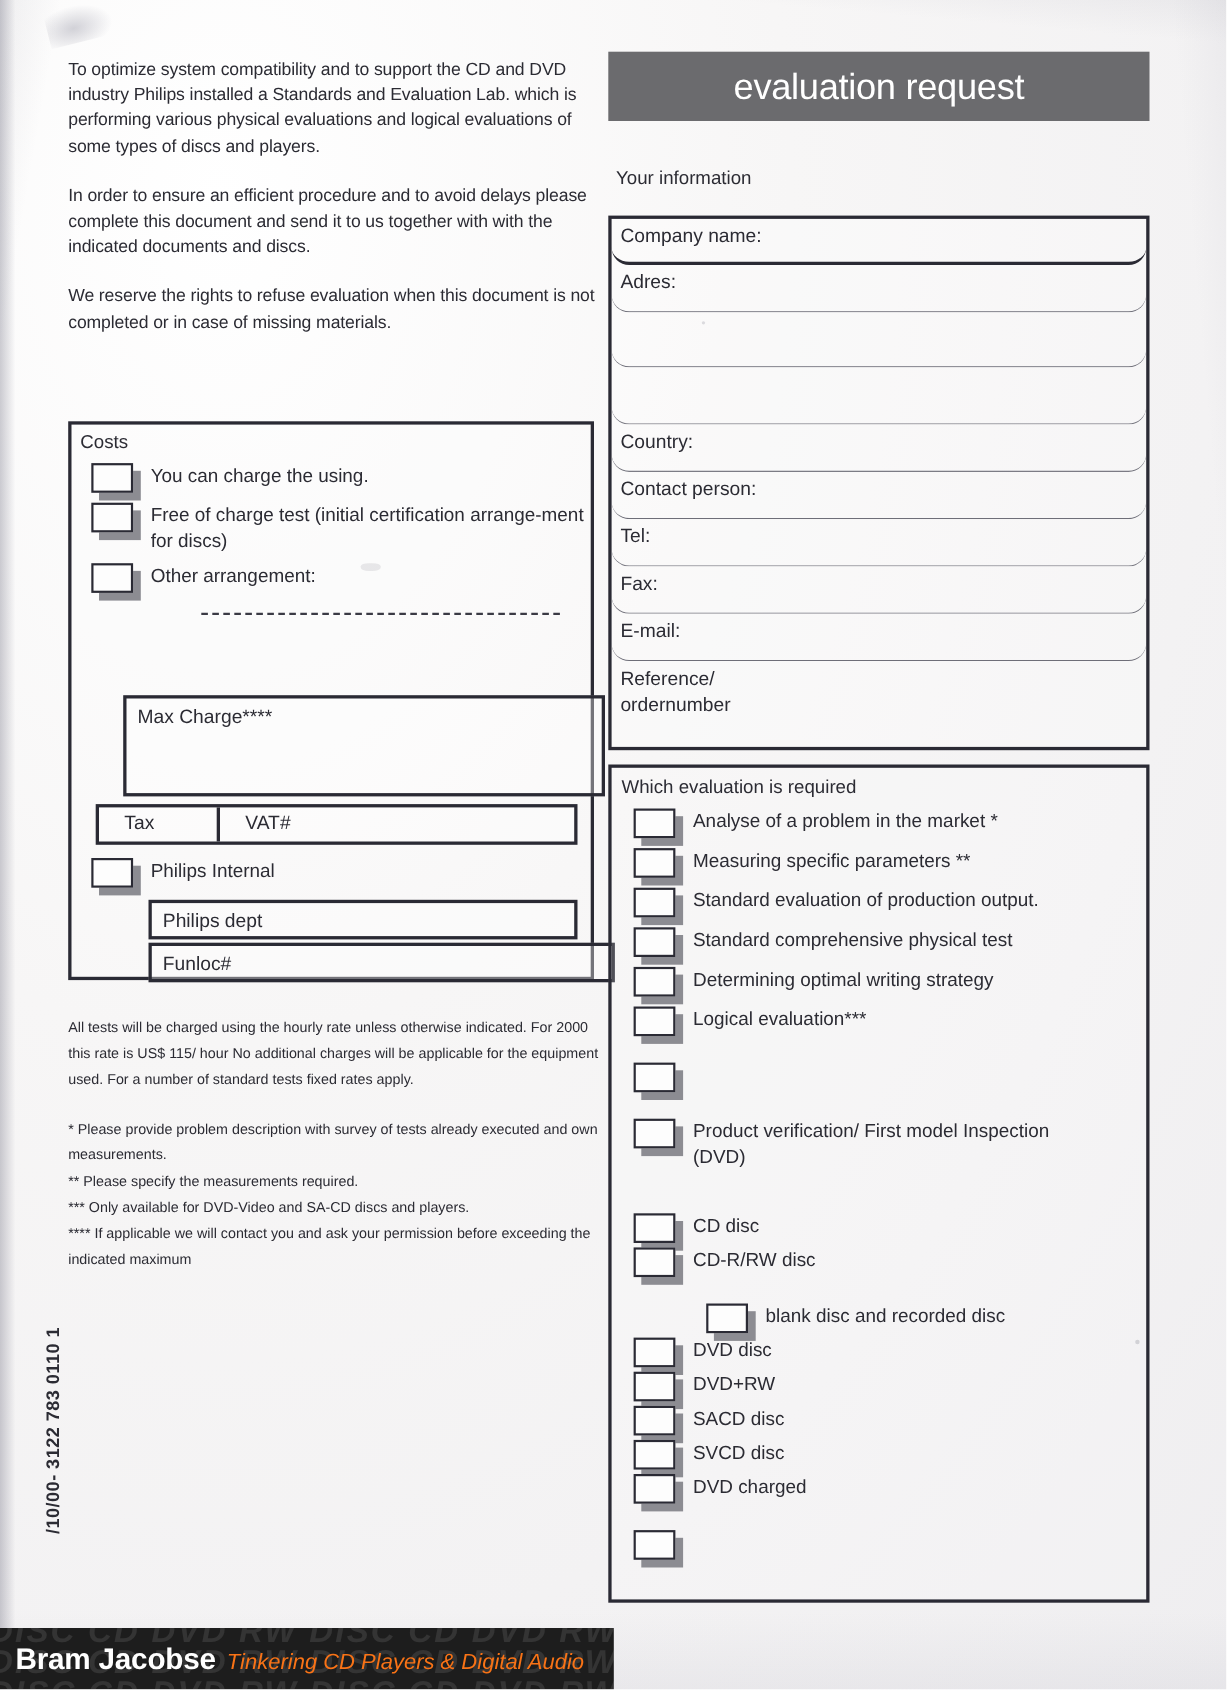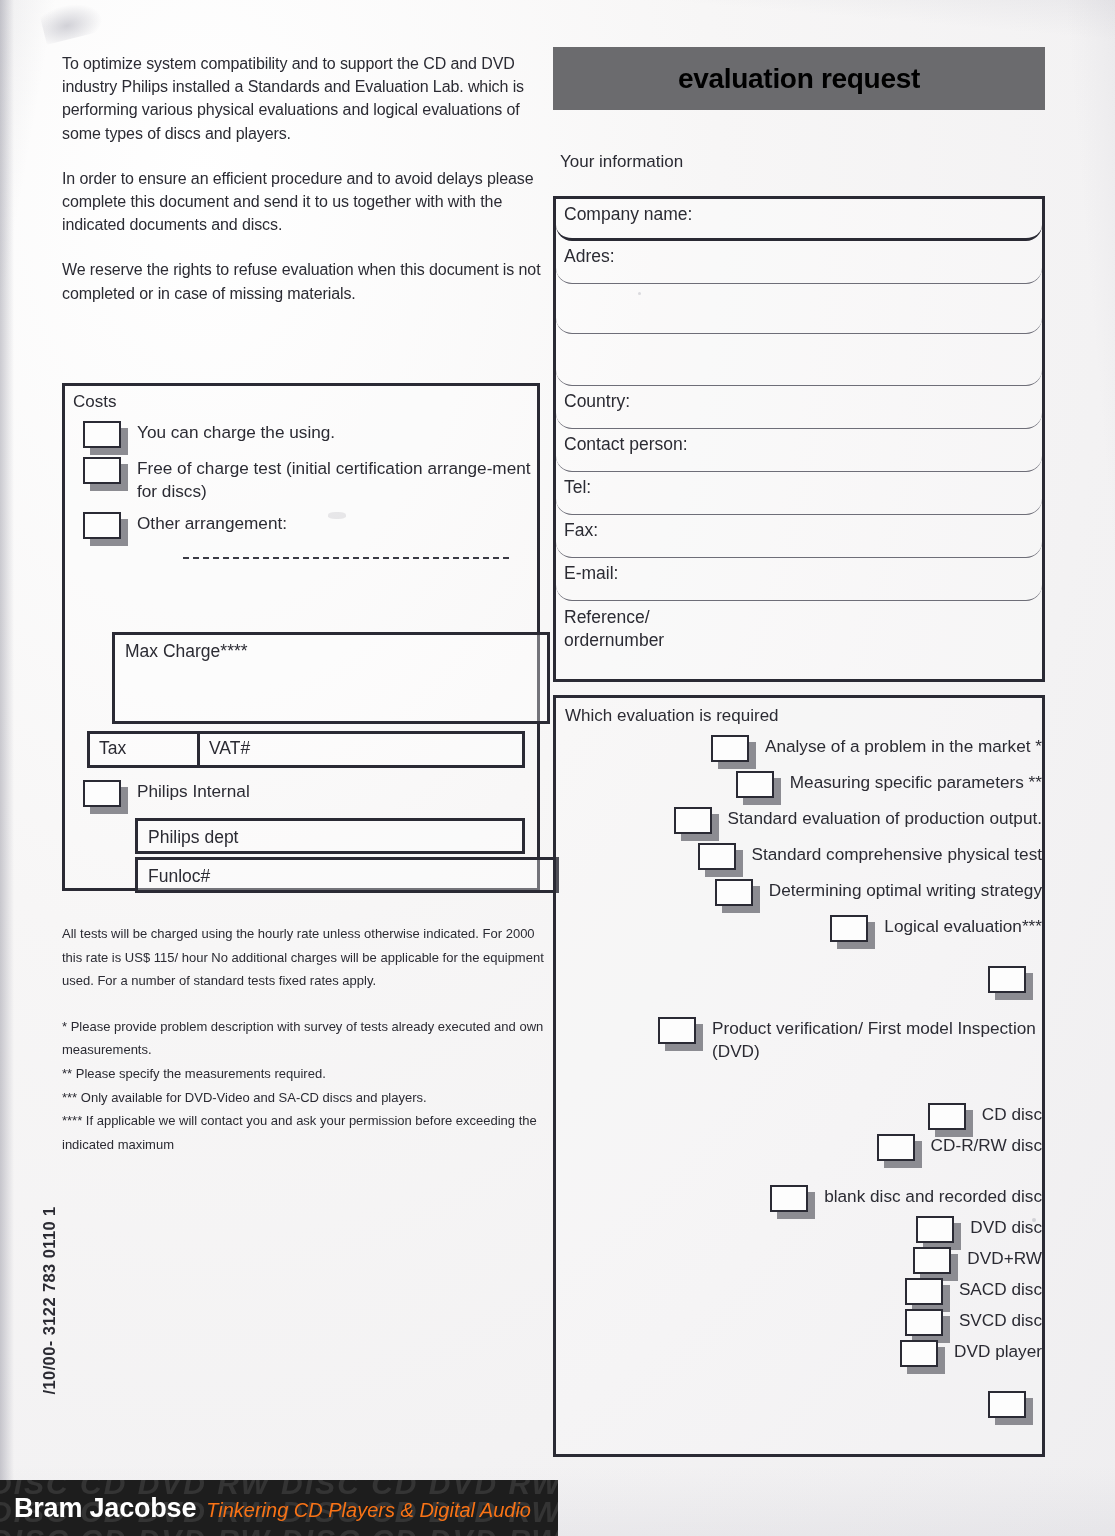--- a/index.html
+++ b/index.html
@@ -132,21 +132,21 @@
     position: absolute;
     left: 22px; top: 345px;
     width: 438px; height: 37px;
     display: flex;
     box-sizing: border-box;
     border: 3px solid #2a2a34;
     background: rgba(255,255,255,0.35);
   }
   #taxrow .cell {
     font-size: 17.5px;
-    padding: 4px 0 0 9px;
+    padding: 4px 0 0 23px;
     box-sizing: border-box;
   }
   #taxrow .cell.tax { width: 110px; border-right: 3px solid #2a2a34; }
   #taxrow .cell.vat { flex: 1; }
   #philips-internal-row {
     position: absolute;
     left: 18px;
     top: 392px;
   }
   #philips-dept {
@@ -194,23 +194,23 @@
     left: 553px;
     top: 47px;
     width: 492px;
     height: 63px;
     background: #6b6b6e;
     display: flex;
     align-items: center;
     justify-content: center;
   }
   #banner-title {
-    color: #000000;
-    font-size: 28px;
-    font-weight: bold;
+    color: #ffffff;
+    font-size: 33px;
+    font-weight: normal;
     letter-spacing: -0.3px;
   }
   #your-info-label {
     position: absolute;
     left: 560px;
     top: 152px;
     font-size: 17px;
   }
   #info-table {
     position: absolute;
@@ -236,21 +236,21 @@
     position: absolute;
     left: 553px;
     top: 695px;
     width: 492px;
     height: 762px;
     border: 3px solid #2a2a34;
     box-sizing: border-box;
     background: rgba(255,255,255,0.18);
   }
   #eval-box .box-legend { margin: 8px 0 0 9px; }
-  #eval-box .chk-row { margin-left: 20px; justify-content: flex-end; }
+  #eval-box .chk-row { margin-left: 20px; }
   #eval-box .chk-row.indent { margin-left: 86px; }
   #eval-box .chk-row.gap-top { margin-top: 22px; }
   #eval-box .chk-row.gap-top-lg { margin-top: 38px; }
   #eval-box .chk-row.tight { margin-top: 2px; }
 
   
   #wm {
     position: absolute;
     left: 0;
     bottom: 0;
@@ -453,21 +453,21 @@
     <div class="chk-row tight">
       <span class="chk"></span>
       <span class="chk-label">SACD disc</span>
     </div>
     <div class="chk-row tight">
       <span class="chk"></span>
       <span class="chk-label">SVCD disc</span>
     </div>
     <div class="chk-row tight">
       <span class="chk"></span>
-      <span class="chk-label">DVD player</span>
+      <span class="chk-label">DVD charged</span>
     </div>
 
     <div class="chk-row gap-top">
       <span class="chk"></span>
       <span class="chk-label"></span>
     </div>
   </div>
 
   <div id="wm">
     <div id="wm-texture">DISC CD DVD RW DISC CD DVD RW DISC CD DVD RW DISC CD DVD RW DISC CD DVD RW DISC CD DVD RW DISC CD DVD RW DISC</div>

